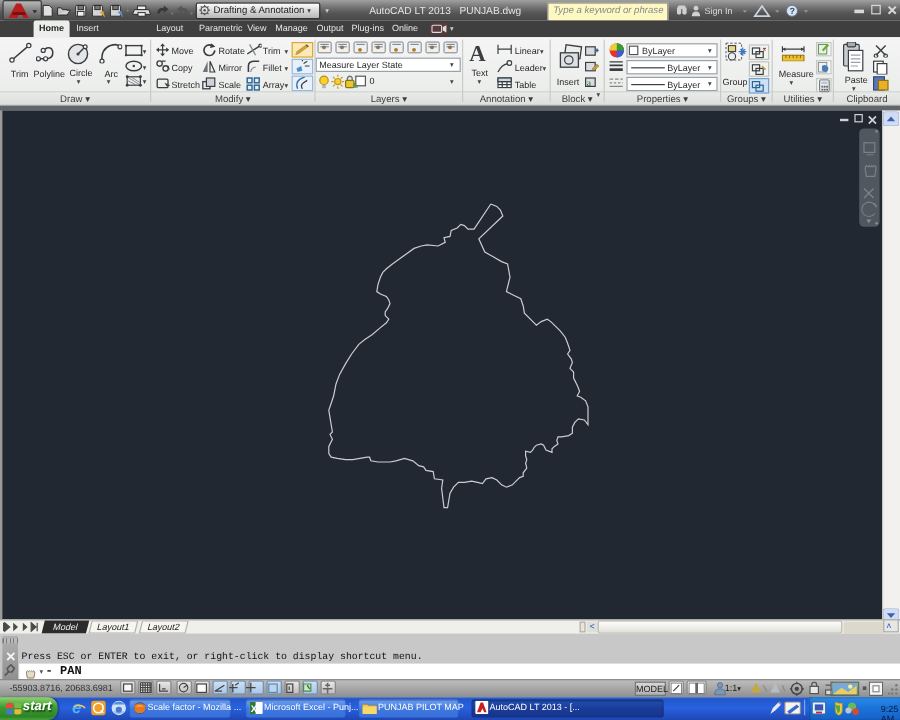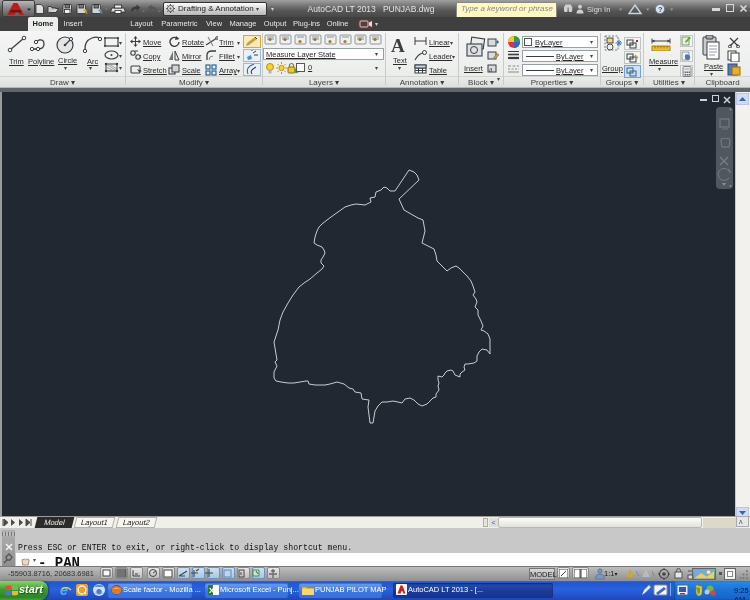--- a/index.html
+++ b/index.html
@@ -11,21 +11,21 @@
 #title-text{left:296px;top:4px;width:150px;font-size:8.5px;color:#e4e4e4;text-align:center;}
 #searchbox{left:456px;top:2px;width:101px;height:18px;background:#fef9c3;border:1px solid #888;font-size:8px;font-style:italic;color:#888;line-height:11px;padding-left:4px;}
 
 #tabrow{left:0;top:17px;width:750px;height:14px;background:#3f3f3f;}
 .rtab{position:absolute;top:0;height:14px;font-size:7.5px;color:#e6e6e6;line-height:14px;text-align:center;}
 #tab-home{background:#eceeec;color:#222;border-radius:2px 2px 0 0;font-weight:bold;}
 
 #ribbon{left:0;top:31px;width:750px;height:57px;background:linear-gradient(#f4f5f4,#e9ebe9);border-bottom:1px solid #b5b7b5;}
 .panel-label{position:absolute;top:46px;height:11px;font-size:8px;color:#3c3c3c;text-align:center;line-height:11px;}
 .psep{position:absolute;top:2px;width:1px;height:52px;background:#c9cbc9;}
-.ribtxt{position:absolute;font-size:7.5px;color:#2a2a2a;text-decoration:underline;}
+.ribtxt{position:absolute;font-size:7.5px;color:#2a2a2a;}
 .rico{position:absolute;}
 .dd{position:absolute;font-size:6px;color:#444;}
 
 #strip{left:0;top:88px;width:750px;height:4px;background:#62656a;}
 
 #canvas{left:0;top:92px;width:750px;height:424px;background:#212831;border-left:2px solid #9a9a96;}
 #vscroll{left:735px;top:92px;width:15px;height:424px;background:#f2f1ee;border-left:1px solid #c8c8c4;}
 #navbar{left:716px;top:107px;width:17px;height:82px;background:rgba(120,126,132,.55);border-radius:4px;}
 
 #tabs2{left:0;top:516px;width:750px;height:12px;background:#eff0ea;border-top:1px solid #9c9c98;}
@@ -110,21 +110,21 @@
 <div class="abs" style="left:726px;top:4px;width:8px;height:8px;border:1.5px solid #d8d8d8"></div>
 <svg class="abs" style="left:739px;top:4px" width="9" height="9" viewBox="0 0 9 9">
     <path d="M1.5 1.5 L7.5 7.5 M7.5 1.5 L1.5 7.5" stroke="#d8d8d8" stroke-width="1.7"></path>
   </svg>
 
 <div id="tabrow" class="abs"></div>
 <div class="rtab" id="tab-home" style="left:28px;width:30px;top:17px;">Home</div>
 <div class="rtab" style="left:59px;width:28px;top:17px;">Insert</div>
 <div class="rtab" style="left:87px;width:39px;top:35px;">Annotate</div>
 <div class="rtab" style="left:126px;width:31px;top:17px;">Layout</div>
-<div class="rtab" style="left:157px;width:45px;top:17px;">Parametric</div>
+<div class="rtab" style="left:157px;width:45px;top:17px;text-align:right;">Parametric</div>
 <div class="rtab" style="left:202px;width:24px;top:17px;">View</div>
 <div class="rtab" style="left:226px;width:34px;top:17px;">Manage</div>
 <div class="rtab" style="left:260px;width:30px;top:17px;">Output</div>
 <div class="rtab" style="left:290px;width:33px;top:17px;">Plug-ins</div>
 <div class="rtab" style="left:323px;width:29px;top:17px;">Online</div>
 <svg class="abs" style="left:358px;top:19px" width="15" height="10" viewBox="0 0 15 10">
     <rect x="0" y="0" width="15" height="10" rx="1" fill="#5a3a3a"></rect>
     <rect x="2" y="2" width="8" height="6" rx="1" fill="none" stroke="#ddd" stroke-width=".9"></rect>
     <path d="M11 3.5 l3 -1.5 v6 l-3 -1.5 Z" fill="#ddd"></path>
   </svg>
@@ -571,21 +571,21 @@
 <div class="abs" style="left:18px;top:543px;font-family:'Liberation Mono',monospace;font-size:8.2px;color:#111;">Press ESC or ENTER to exit, or right-click to display shortcut menu.</div>
 <div id="cmdrow2" class="abs"></div>
 <div class="abs" style="left:2px;top:532px;width:13px;height:4px;background:repeating-linear-gradient(90deg,#777 0 1px,#bbb 1px 3px);"></div>
 <svg class="abs" style="left:3px;top:553px" width="11" height="11" viewBox="0 0 11 11">
     <path d="M1 10 L4 7 M4 7 L3 4 L6 1 L9 4 L7 7 Z" fill="none" stroke="#555" stroke-width="1.3"></path>
   </svg>
 <svg class="abs" style="left:20px;top:555px" width="12" height="11" viewBox="0 0 12 11">
     <path d="M2 6 q0 -2 1 -2 q.8 1.5 1.6 0 q.8 1.5 1.6 0 q.8 1.5 1.6 0 q1.2 0 1.2 2 l-.8 4 l-5.4 0 Z" fill="#e8dcc8" stroke="#8a7a5a" stroke-width=".8"></path>
   </svg>
 <div class="abs" style="left:33px;top:556px;font-size:6px;color:#555;">▾</div>
-<div class="abs" style="left:38px;top:555px;font-family:'Liberation Mono',monospace;font-size:14px;font-weight:bold;color:#111;">- PAN</div>
+<div class="abs" style="left:38px;top:555px;font-family:'Liberation Mono',monospace;font-size:10px;font-weight:bold;color:#111;">- PAN</div>
 
 <div id="status" class="abs"></div>
 <div class="abs" style="left:8px;top:569px;font-size:7.5px;color:#333;">-55903.8716, 20683.6981</div>
 <div id="sbtns" class="abs" style="left:0;top:566px;width:750px;height:15px;">
  <div class="sbtn" style="left:100px"></div>
  <div class="sbtn" style="left:115px"></div>
  <div class="sbtn" style="left:130px"></div>
  <div class="sbtn" style="left:147px"></div>
  <div class="sbtn" style="left:162px"></div>
  <div class="sbtn on" style="left:177px"></div>

